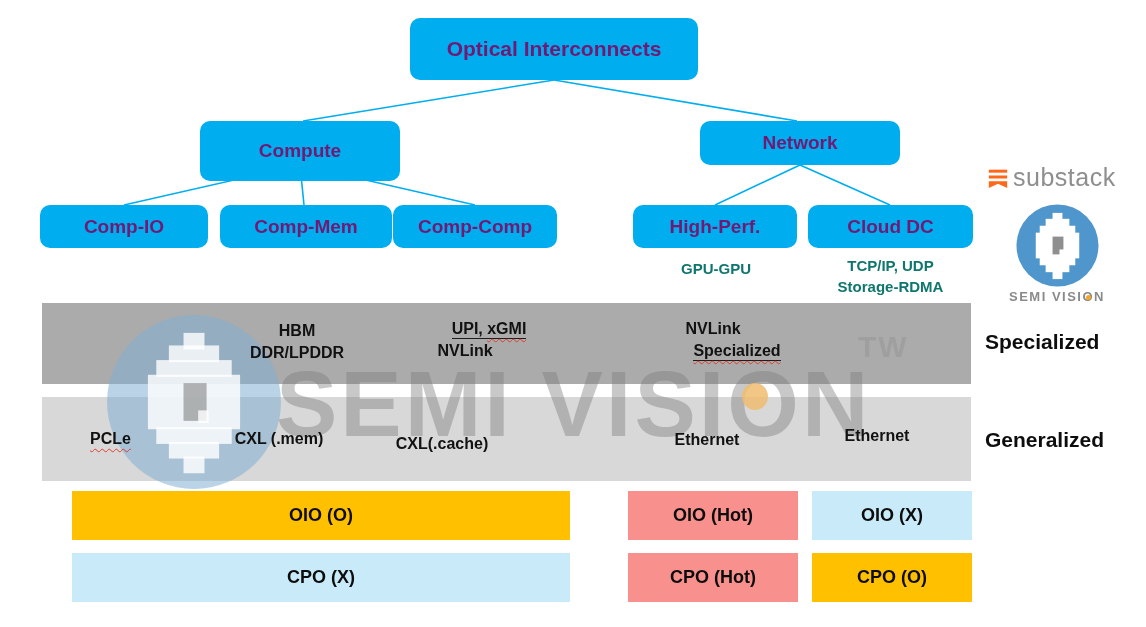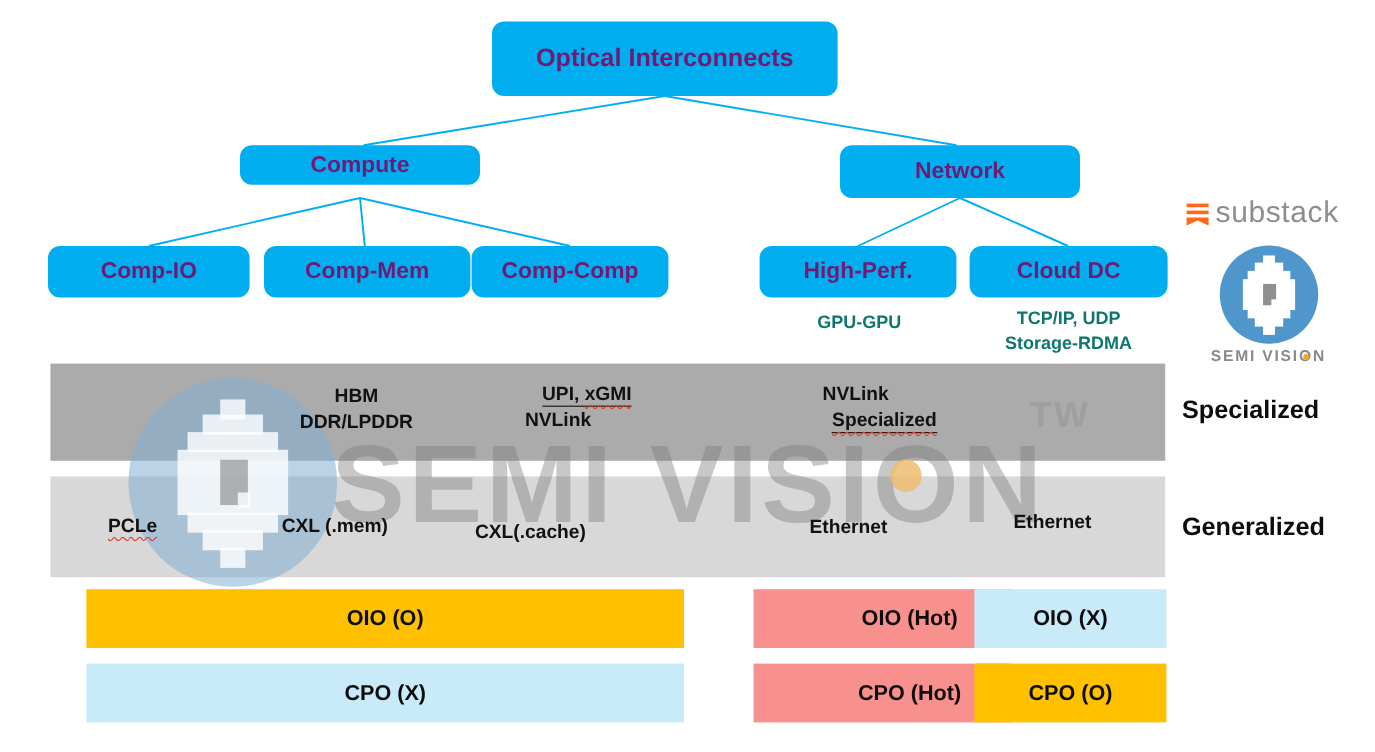--- a/index.html
+++ b/index.html
@@ -7,21 +7,21 @@
     position:relative;width:1146px;height:627px;background:#ffffff;
     font-family:"Liberation Sans",sans-serif;overflow:hidden;
   }
   
   .node{
     position:absolute;background:#00AEEF;border-radius:10px;
     display:flex;align-items:center;justify-content:center;
     font-weight:700;color:#701a75;z-index:3;
   }
   #root-box{left:410px;top:18px;width:288px;height:62px;font-size:21px;}
-  #compute-box{left:200px;top:121px;width:200px;height:33px;font-size:19px;}
+  #compute-box{left:200px;top:121px;width:200px;height:60px;font-size:19px;}
   #network-box{left:700px;top:121px;width:200px;height:44px;font-size:19px;}
   .leaf{top:205px;height:43px;font-size:19px;}
   #comp-io-box{left:40px;width:168px;}
   #comp-mem-box{left:220px;width:172px;}
   #comp-comp-box{left:393px;width:164px;}
   #high-perf-box{left:633px;width:164px;}
   #cloud-dc-box{left:808px;width:165px;}
   #connector-svg{position:absolute;left:0;top:0;z-index:2;}
 
   
@@ -50,21 +50,21 @@
   .sq{text-decoration-line:underline;text-decoration-style:wavy;text-decoration-color:#E03C31;text-decoration-thickness:1px;text-underline-offset:4px;}
   .uline{border-bottom:1.5px solid #1c1c1c;padding-bottom:1px;margin-left:48px;}
 
   
   .bar{
     position:absolute;height:49px;display:flex;align-items:center;justify-content:center;
     font-weight:700;color:#0d0d0d;font-size:18px;z-index:4;
   }
   .bar.amber{background:#FFC000;}
   .bar.lightblue{background:#C9EAF9;}
-  .bar.salmon{background:#F8908E;padding-left:45px;}
+  .bar.salmon{background:#F8908E;}
   #oio-o-bar{left:72px;top:491px;width:498px;}
   #cpo-x-bar{left:72px;top:553px;width:498px;}
   #oio-hot-bar{left:628px;top:491px;width:170px;}
   #oio-x-bar{left:812px;top:491px;width:160px;}
   #cpo-hot-bar{left:628px;top:553px;width:170px;}
   #cpo-o-bar{left:812px;top:553px;width:160px;}
 
   
   #wm-circle{position:absolute;left:106px;top:314px;z-index:2;}
   #wm-text{

